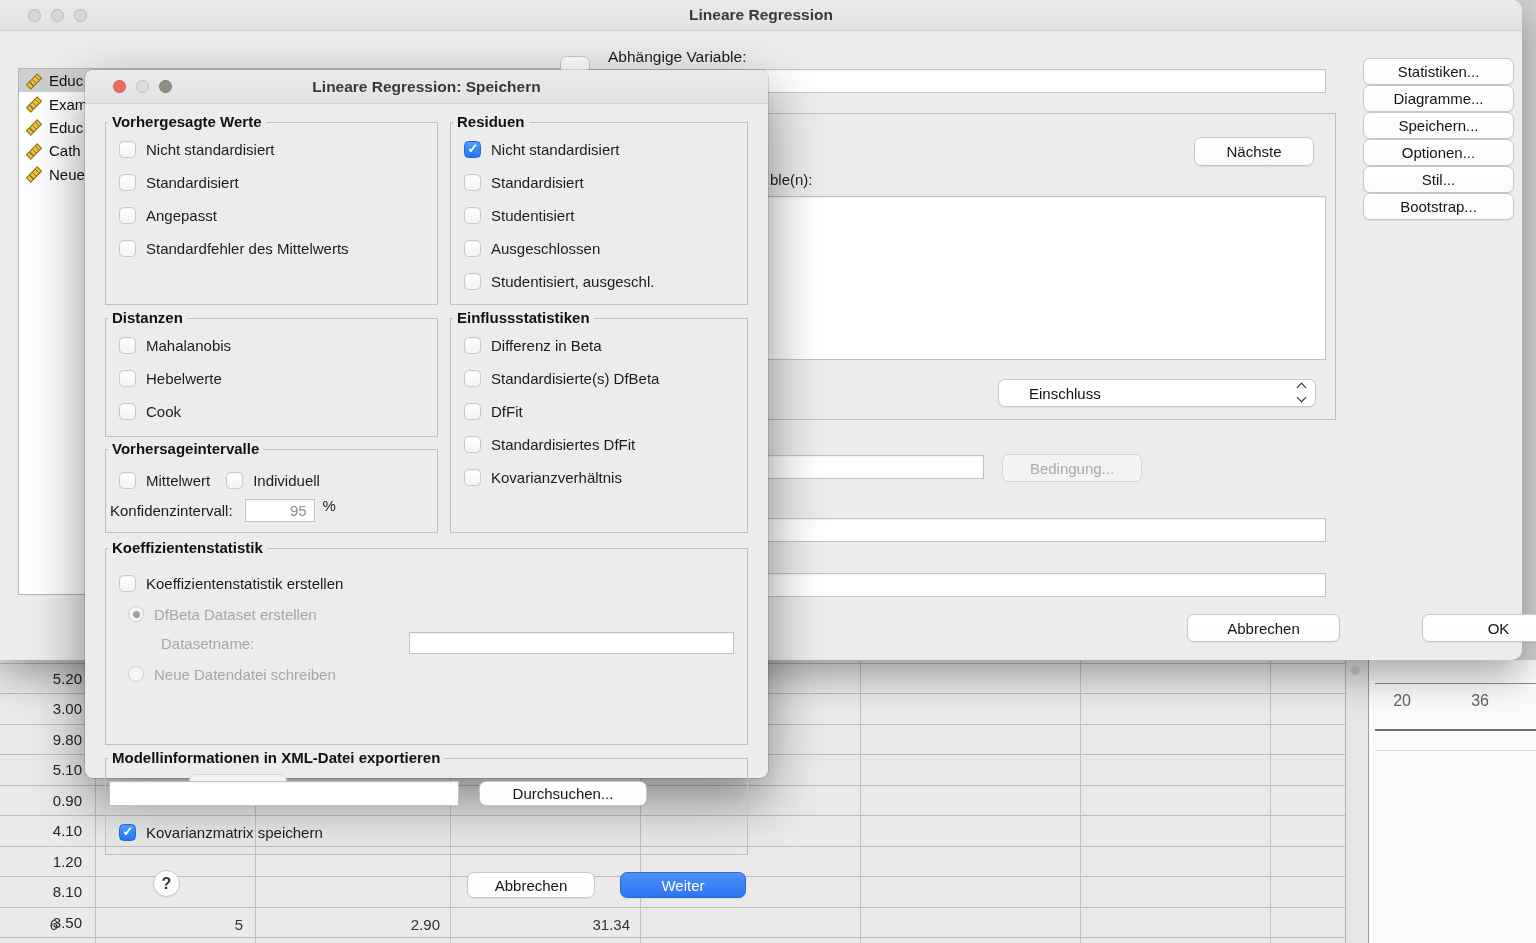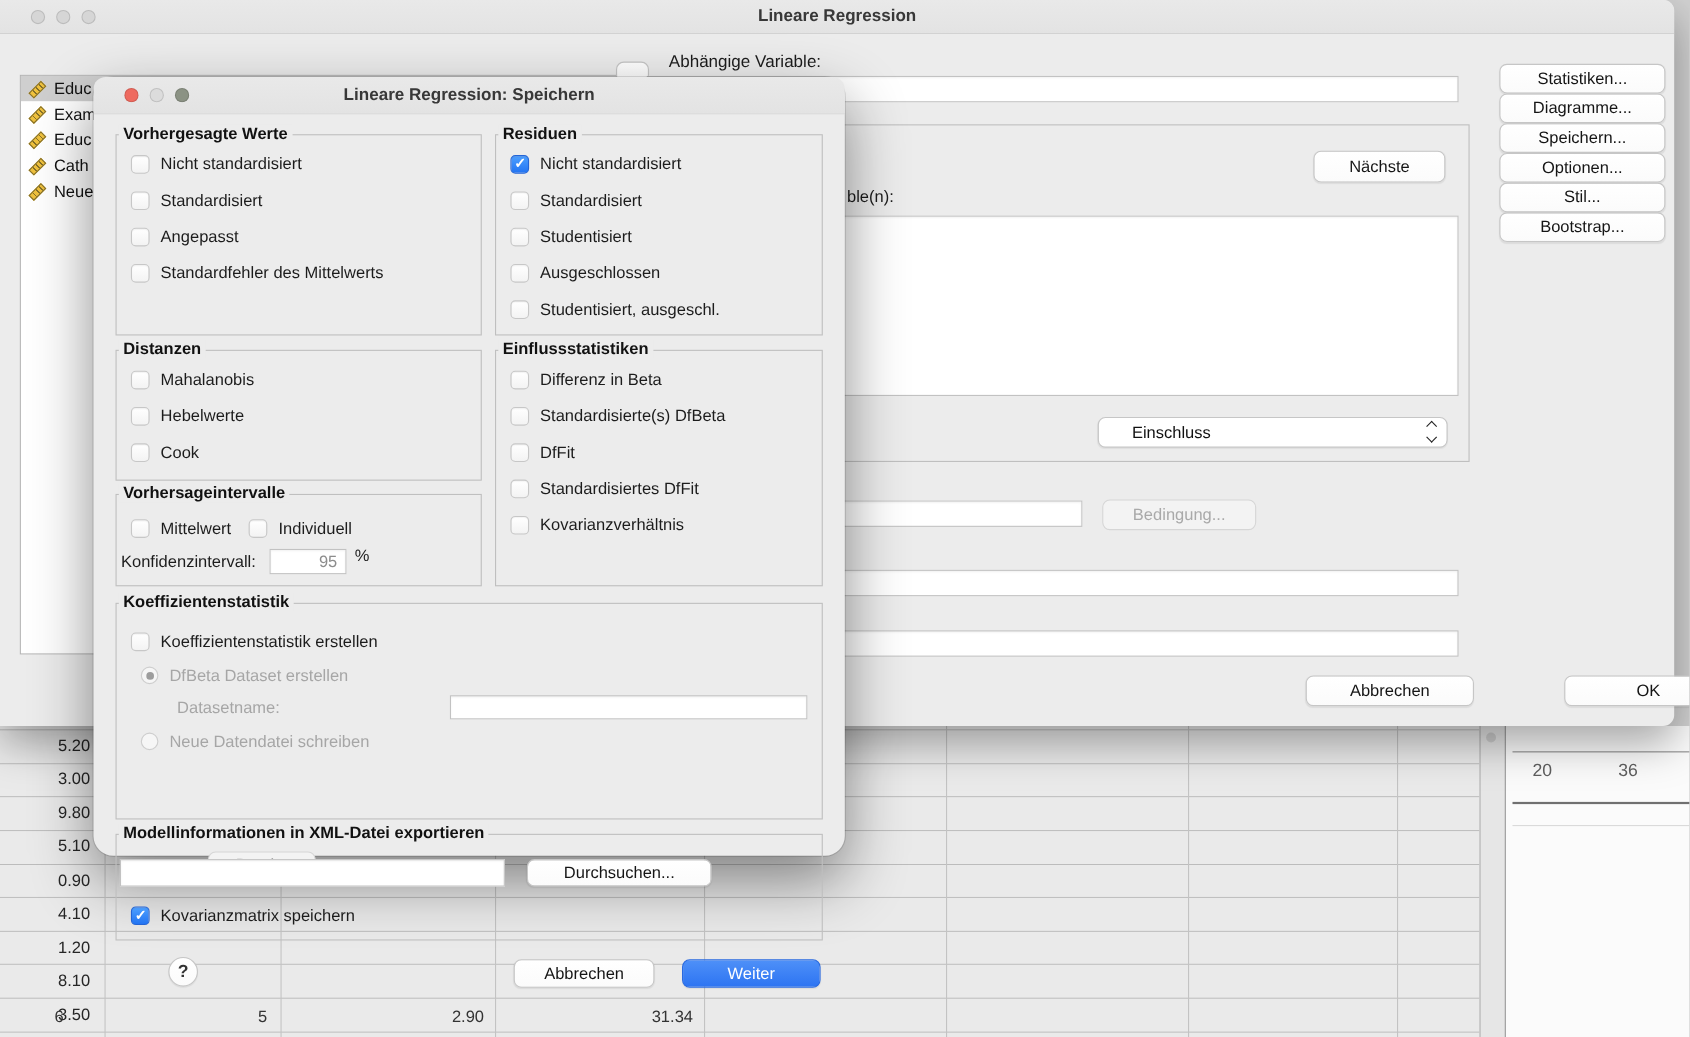--- a/index.html
+++ b/index.html
@@ -25,21 +25,21 @@
   .outpanel .l2{position:absolute;left:6px;right:0;top:69px;height:2px;background:#707070;}
   .outpanel .l3{position:absolute;left:6px;right:0;top:90px;height:1px;background:#dadada;}
   .outpanel .vals{position:absolute;left:14px;top:32px;display:flex;font-size:16px;color:#5f5f5f;}
   .outpanel .vals span:first-child{width:28px;text-align:right;}
   .outpanel .vals span:last-child{width:28px;text-align:right;margin-left:50px;}
 
   
   .mainwin{position:absolute;left:0;top:0;width:1522px;height:660px;background:#ececec;
     border-radius:0 10px 10px 0;box-shadow:0 15px 40px rgba(0,0,0,.35);z-index:10;}
   .subwin{position:absolute;left:85px;top:70px;width:683px;height:708px;background:#ececec;
-    border-radius:18px;box-shadow:0 22px 55px rgba(0,0,0,.45),0 0 0 1px rgba(0,0,0,.12);z-index:30;}
+    border-radius:8px;box-shadow:0 22px 55px rgba(0,0,0,.45),0 0 0 1px rgba(0,0,0,.12);z-index:30;}
   .titlebar{position:absolute;left:0;top:0;right:0;background:linear-gradient(#e9e9e9,#e3e3e3);
     border-bottom:1px solid #d2d2d2;display:flex;align-items:center;}
   .mainwin .titlebar{height:30px;border-radius:0 10px 0 0;}
   .subwin .titlebar{height:33px;border-radius:11px 11px 0 0;}
   .wintitle{position:absolute;left:0;right:0;text-align:center;font-weight:bold;font-size:15.5px;color:#383838;}
   .lights{display:flex;gap:10px;margin-left:28px;}
   .light{width:13px;height:13px;border-radius:50%;border:1px solid rgba(0,0,0,.12);box-sizing:border-box;}
 
   
   .btn{background:linear-gradient(#ffffff,#fbfbfb);border:1px solid #c6c6c6;border-radius:7px;

